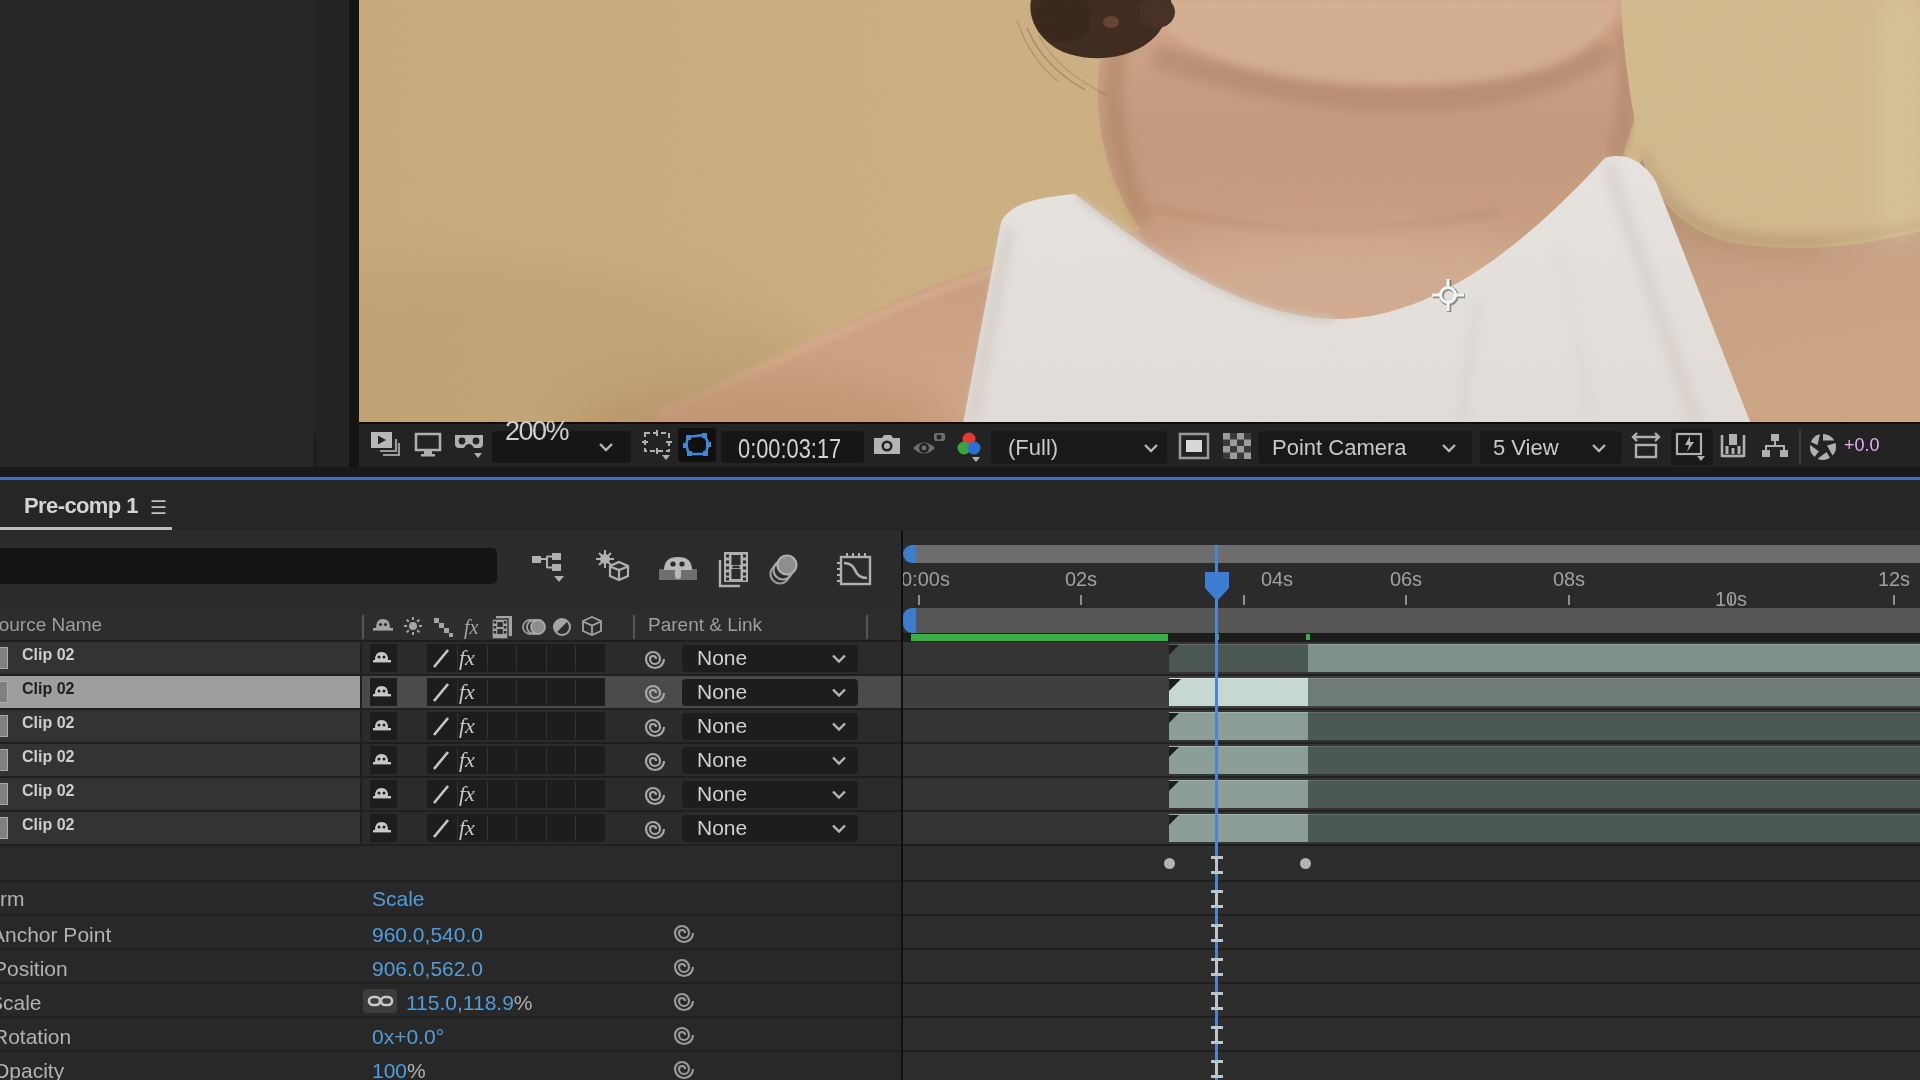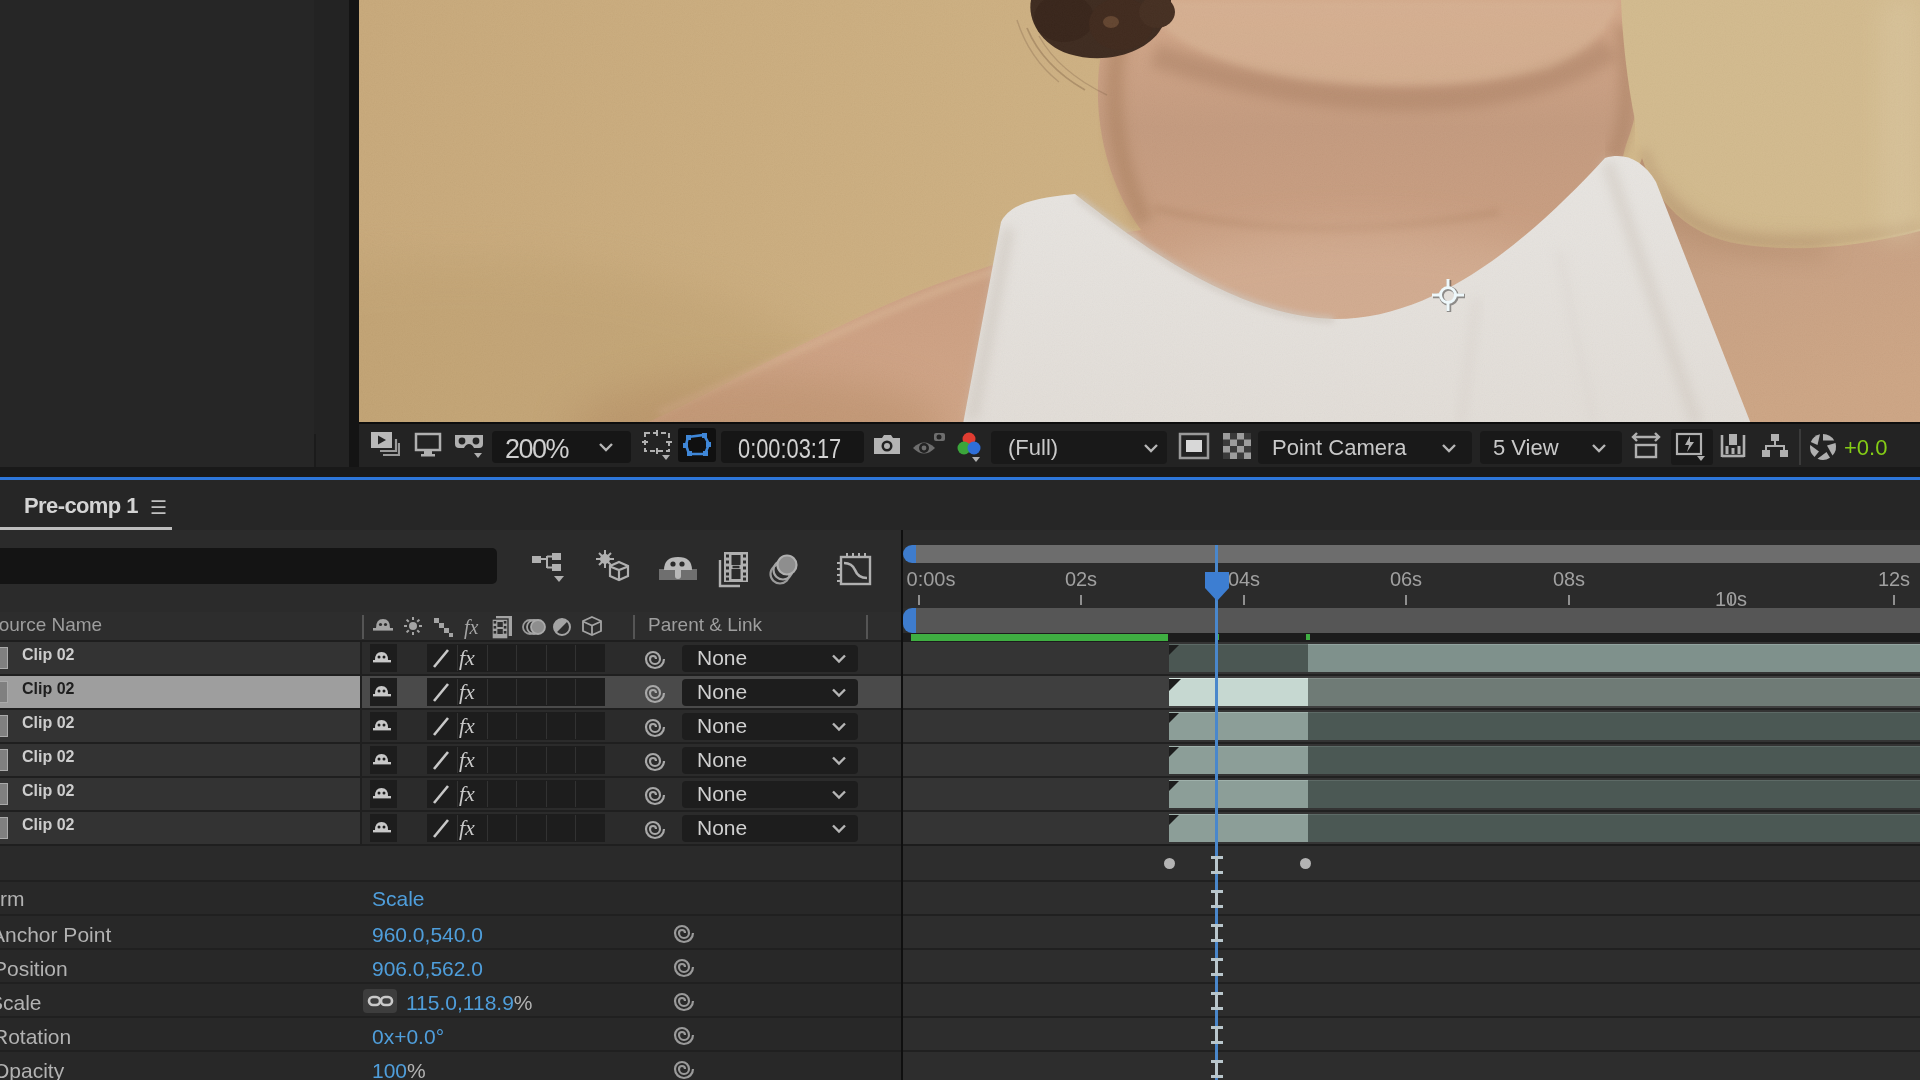--- a/index.html
+++ b/index.html
@@ -167,21 +167,21 @@
   </svg>
 
   <svg class="abs" style="left:452px;top:431px;" width="36" height="30" viewBox="0 0 36 30">
     <path d="M3 4 H31 V13 Q31 17 27 17 H22 Q20 13 17 13 Q14 13 12 17 H7 Q3 17 3 13 Z" fill="#b0b0b0"></path>
     <circle cx="10" cy="10" r="3.4" fill="#232323"></circle>
     <circle cx="24" cy="10" r="3.4" fill="#232323"></circle>
     <path d="M22 22 L30 22 L26 27 Z" fill="#b0b0b0"></path>
   </svg>
 
   <div class="abs" style="left:492px;top:431px;width:139px;height:32px;background:#161616;border-radius:4px;"></div>
-  <div class="abs" style="left:505px;top:434px;font-size:27px;letter-spacing:-1.5px;color:#cfcfcf;">200%</div>
+  <div class="abs" style="left:505px;top:416px;font-size:27px;letter-spacing:-1.5px;color:#cfcfcf;">200%</div>
   <svg class="abs" style="left:597px;top:440px;" width="18" height="14" viewBox="0 0 18 14">
       <path d="M3 4 L9 10 L15 4" stroke="#b6b6b6" stroke-width="2.4" fill="none"></path>
     </svg>
 
   <svg class="abs" style="left:640px;top:429px;" width="36" height="32" viewBox="0 0 36 32">
     <g stroke="#b0b0b0" stroke-width="2" fill="none">
       <rect x="5" y="4" width="24" height="18" stroke-dasharray="5 3"></rect>
       <line x1="17" y1="1" x2="17" y2="7"></line>
         <line x1="17" y1="19" x2="17" y2="25"></line>
       <line x1="2" y1="13" x2="8" y2="13"></line>
@@ -295,21 +295,21 @@
 
   <svg class="abs" style="left:1808px;top:432px;" width="30" height="30" viewBox="0 0 30 30">
     <g fill="#b0b0b0">
       <path d="M15 2 A13 13 0 0 1 26.2 8.5 L15 8.5 Z"></path>
       <path d="M27.5 11 A13 13 0 0 1 24.5 23.5 L19 13.5 Z"></path>
       <path d="M22 25.8 A13 13 0 0 1 9.5 26.8 L18.5 20 Z"></path>
       <path d="M6.5 25 A13 13 0 0 1 2.2 13 L11 19.5 Z"></path>
       <path d="M2.8 10 A13 13 0 0 1 12 2.3 L9.5 13 Z"></path>
     </g>
   </svg>
-  <div class="abs" style="left:1844px;top:435px;font-size:22px;color:#84cc16;">+0.0</div>
+  <div class="abs" style="left:1844px;top:435px;font-size:18px;color:#f0abfc;">+0.0</div>
 
   <div class="abs" style="left:0;top:467px;width:1920px;height:10px;background:#191919;"></div>
   <div class="abs" style="left:0;top:477px;width:1920px;height:3px;background:#2d76d9;"></div>
 
   <div class="abs" style="left:0;top:480px;width:1920px;height:600px;background:#2d2d2d;"></div>
 
   <div class="abs" style="left:0;top:480px;width:1920px;height:50px;background:#262626;"></div>
   <div class="abs" style="left:24px;top:493px;font-size:22px;font-weight:700;letter-spacing:-0.6px;color:#d4d4d4;">Pre-comp 1</div>
   <div class="abs" style="left:150px;top:496px;font-size:19px;color:#c0c0c0;">☰</div>
   <div class="abs" style="left:0;top:527px;width:172px;height:3px;background:#bdbdbd;"></div>
@@ -698,23 +698,23 @@
       <path d="M21 12 A9 9 0 0 1 3 12 A7 7 0 0 1 17 12 A5 5 0 0 1 7 12 A3 3 0 0 1 13 12" fill="none" stroke="#9a9a9a" stroke-width="2.2"></path>
     </svg>
 
   <div class="abs" style="left:903px;top:530px;width:1017px;height:550px;background:#2d2d2d;"></div>
   <div class="abs" style="left:903px;top:530px;width:1017px;height:15px;background:#2b2b2b;"></div>
 
   <div class="abs" style="left:914px;top:545px;width:1006px;height:18px;background:#6d6d6d;"></div>
   <div class="abs" style="left:903px;top:545px;width:13px;height:18px;background:#3e7ccd;border-radius:9px 0 0 9px;"></div>
 
   <div class="abs" style="left:903px;top:563px;width:1017px;height:45px;background:#2b2b2b;"></div>
-  <div class="abs" style="left:901px;top:568px;font-size:20px;color:#9e9e9e;width:60px;overflow:hidden;text-align:center;">0:00s</div>
+  <div class="abs" style="left:901px;top:568px;font-size:20px;color:#9e9e9e;width:60px;overflow:hidden;">0:00s</div>
   <div class="rlab" style="left:1049px;top:568px;">02s</div>
-  <div class="rlab" style="left:1212px;top:568px;">04s</div>
+  <div class="rlab" style="left:1245px;top:568px;">04s</div>
   <div class="rlab" style="left:1374px;top:568px;">06s</div>
   <div class="rlab" style="left:1537px;top:568px;">08s</div>
   <div class="rlab" style="left:1699px;top:588px;">10s</div>
   <div class="rlab" style="left:1862px;top:568px;">12s</div>
   <div class="tick" style="left:918px;"></div>
   <div class="tick" style="left:1080px;"></div>
   <div class="tick" style="left:1243px;"></div>
   <div class="tick" style="left:1405px;"></div>
   <div class="tick" style="left:1568px;"></div>
   <div class="tick" style="left:1730px;"></div>

